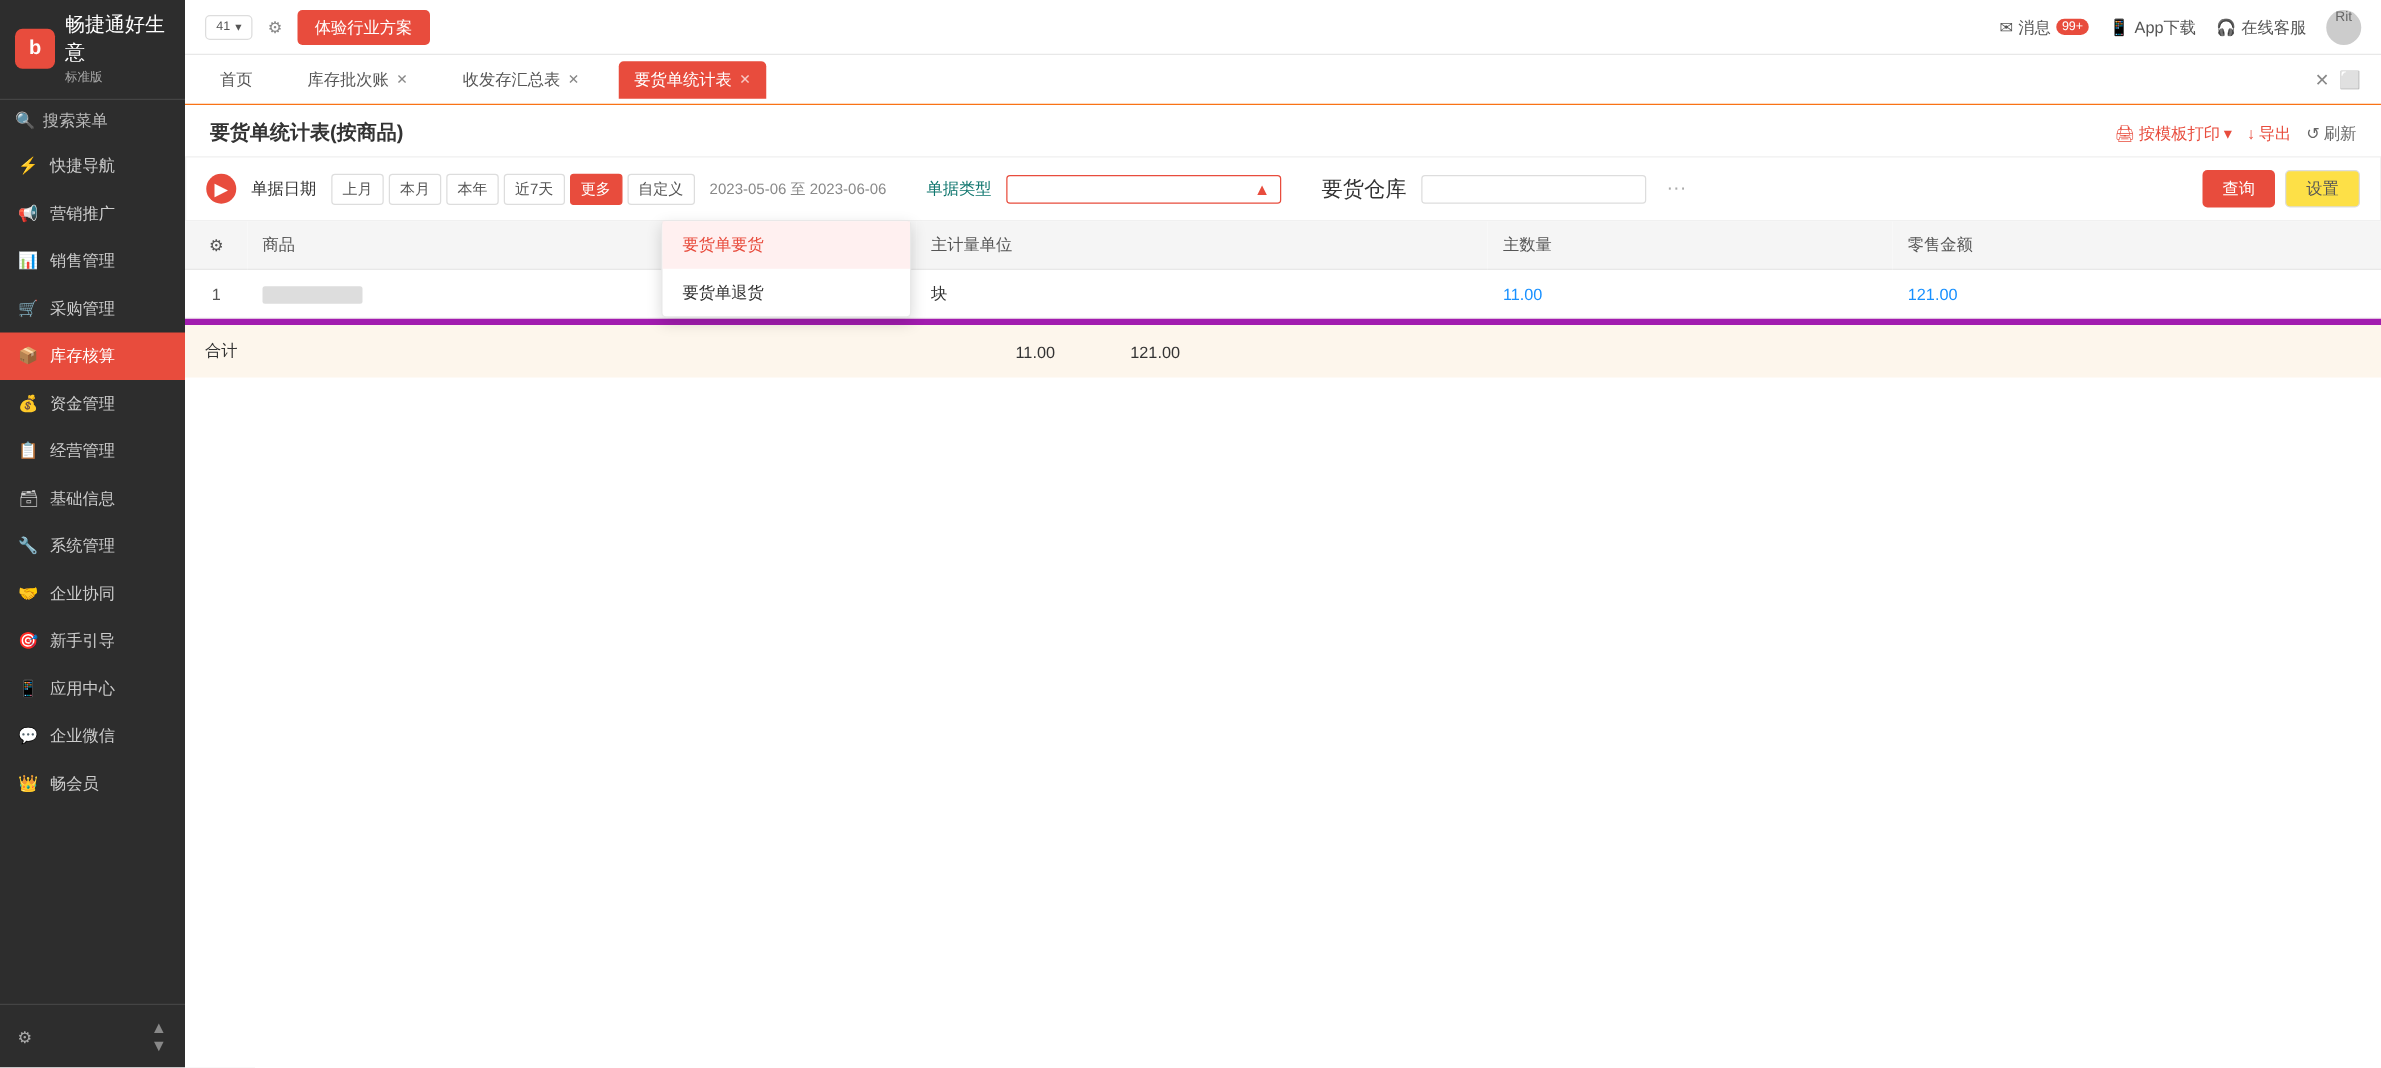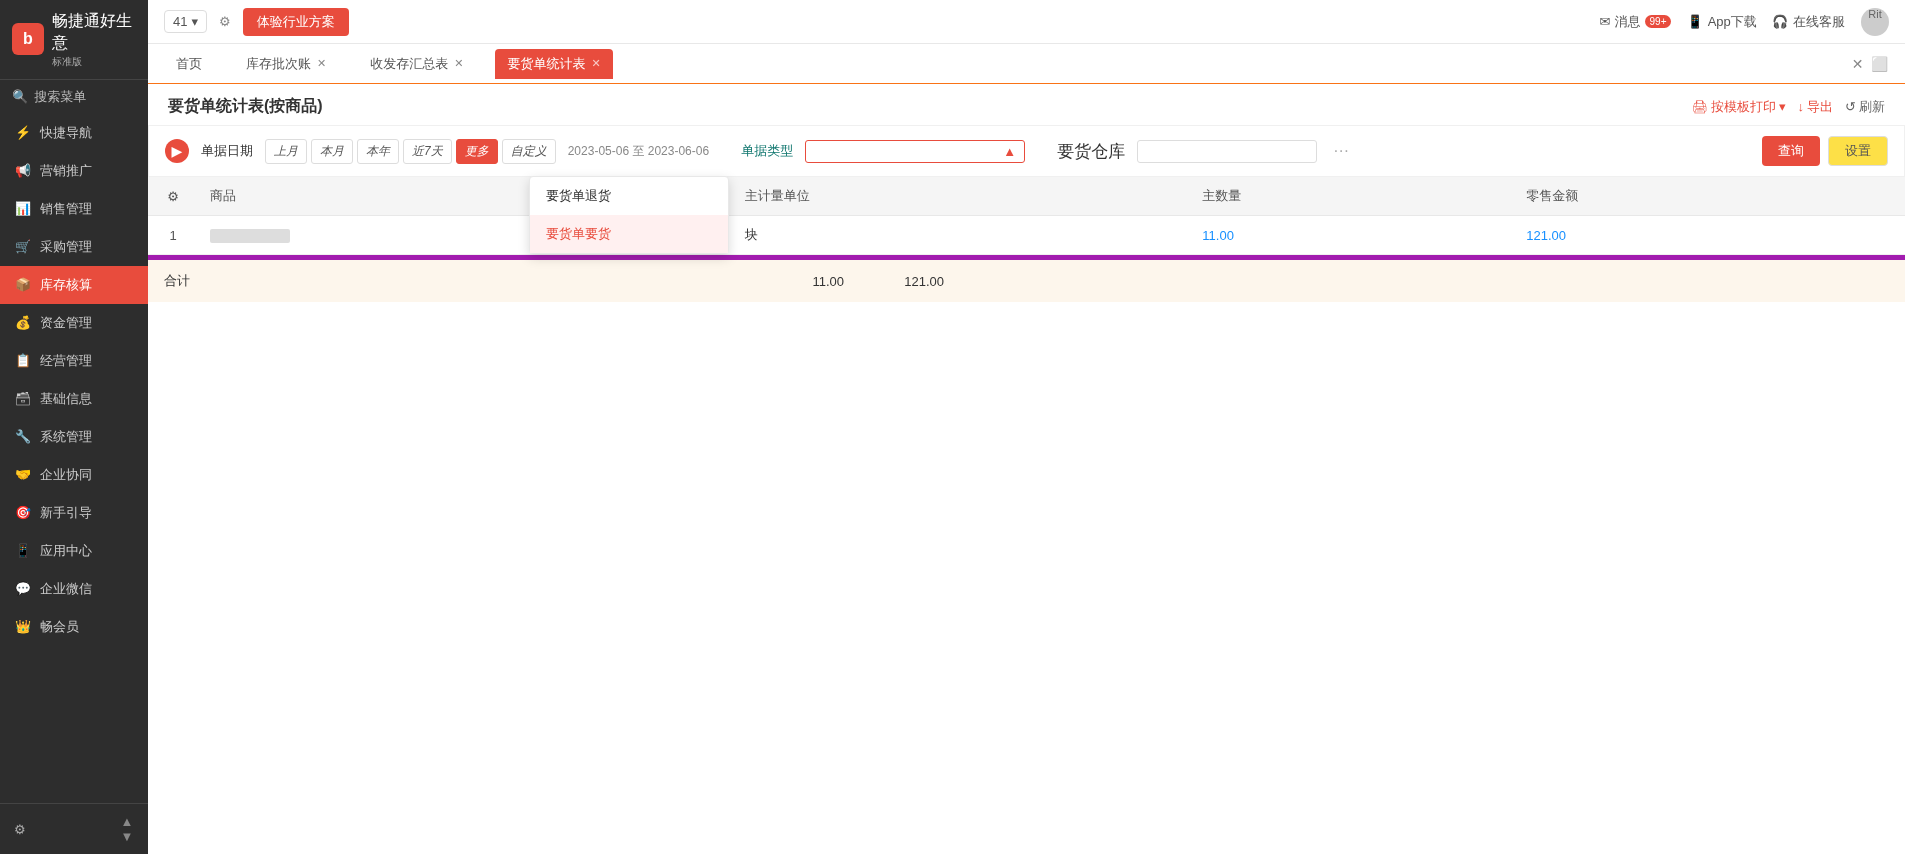--- a/index.html
+++ b/index.html
@@ -94,21 +94,21 @@
     .top-header-left { display: flex; align-items: center; gap: 12px; }
     .store-selector {
       display: flex;
       align-items: center;
       gap: 4px;
       border: 1px solid #ddd;
       border-radius: 4px;
       padding: 3px 8px;
       cursor: pointer;
       color: #555;
-      font-size: 13px;
+      font-size: 10px;
     }
     .trial-btn {
       background: #e84c3d;
       color: white;
       border: none;
       border-radius: 4px;
       padding: 5px 14px;
       cursor: pointer;
       font-size: 13px;
     }
@@ -195,21 +195,20 @@
     .filter-label { font-size: 13px; color: #333; white-space: nowrap; text-align: center; }
     .filter-date-btns { display: flex; align-items: center; gap: 4px; }
     .date-btn {
       padding: 3px 8px;
       border: 1px solid #ddd;
       border-radius: 3px;
       cursor: pointer;
       font-size: 12px;
       color: #555;
       background: #fff;
-      font-style: italic;
     }
     .date-btn.more {
       background: #e84c3d;
       color: white;
       border-color: #e84c3d;
     }
     .date-range-text { font-size: 12px; color: #888; }
     .filter-type-label { font-size: 13px; color: #0f766e; margin-left: 20px; }
     .filter-select {
       position: relative;
@@ -511,25 +510,25 @@
           <span>&nbsp;</span>
         </div>
         <span class="filter-more-btn">···</span>
 
         <div class="filter-actions">
           <button class="btn-query">查询</button>
           <button class="btn-settings">设置</button>
         </div>
 
         <div class="dropdown-menu">
+          <div class="dropdown-item selected">
+            <span>要货单要货</span>
+          </div>
           <div class="dropdown-item">
             <span>要货单退货</span>
-          </div>
-          <div class="dropdown-item selected">
-            <span>要货单要货</span>
           </div>
         </div>
       </div>
 
       <div class="table-container">
         <table>
           <thead>
             <tr>
               <th class="col-settings">
                 <span>⚙</span>

